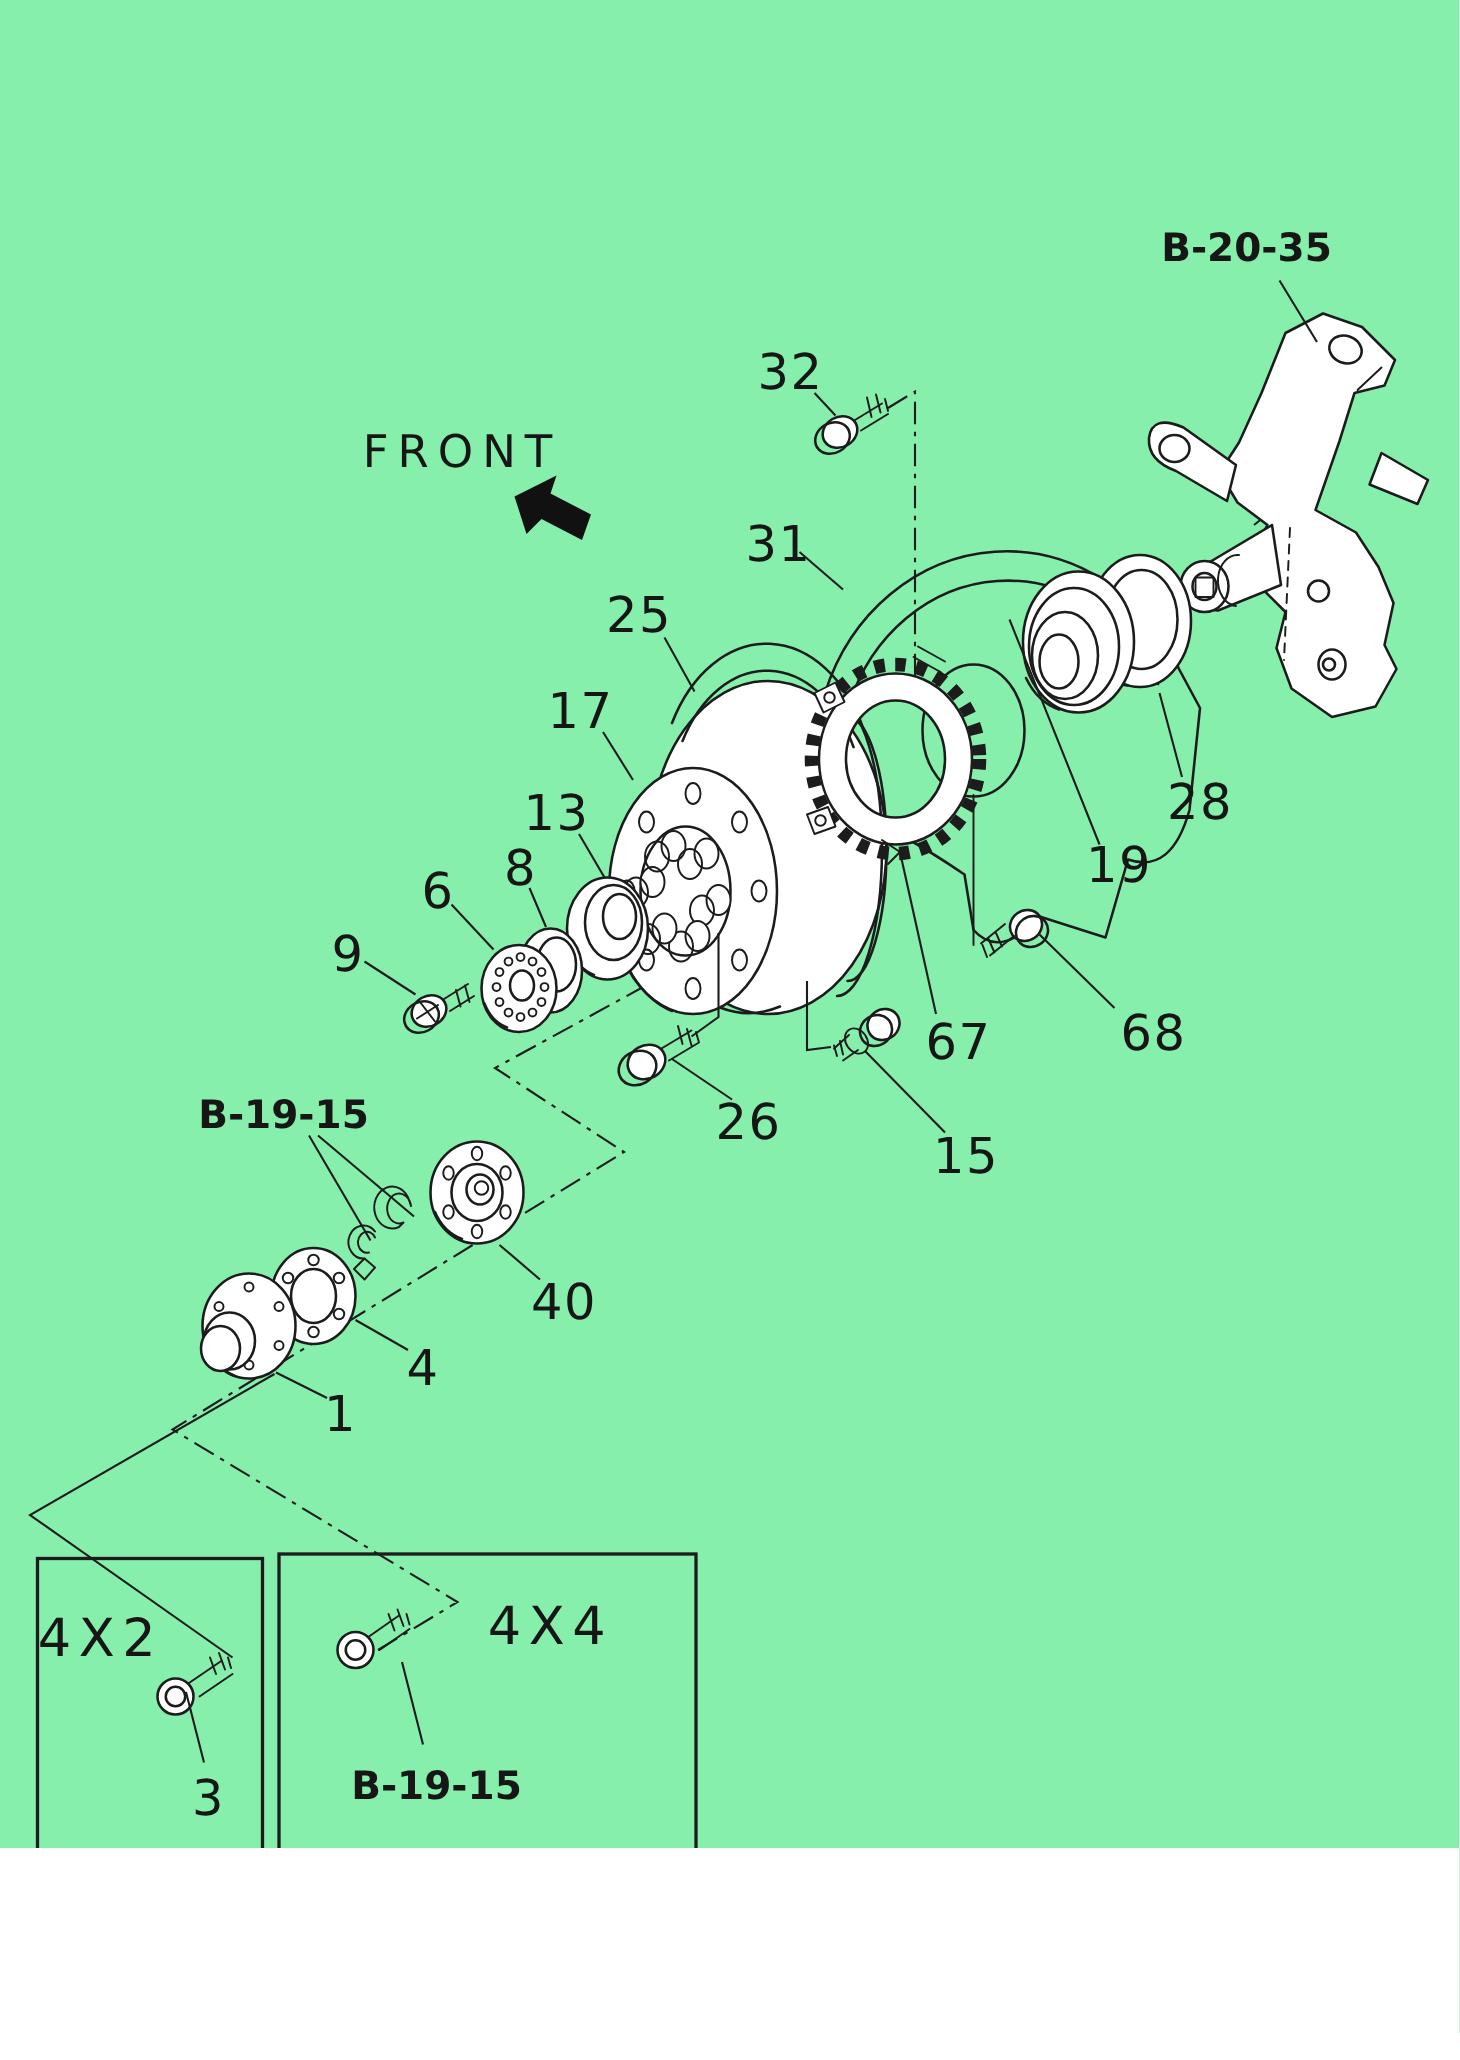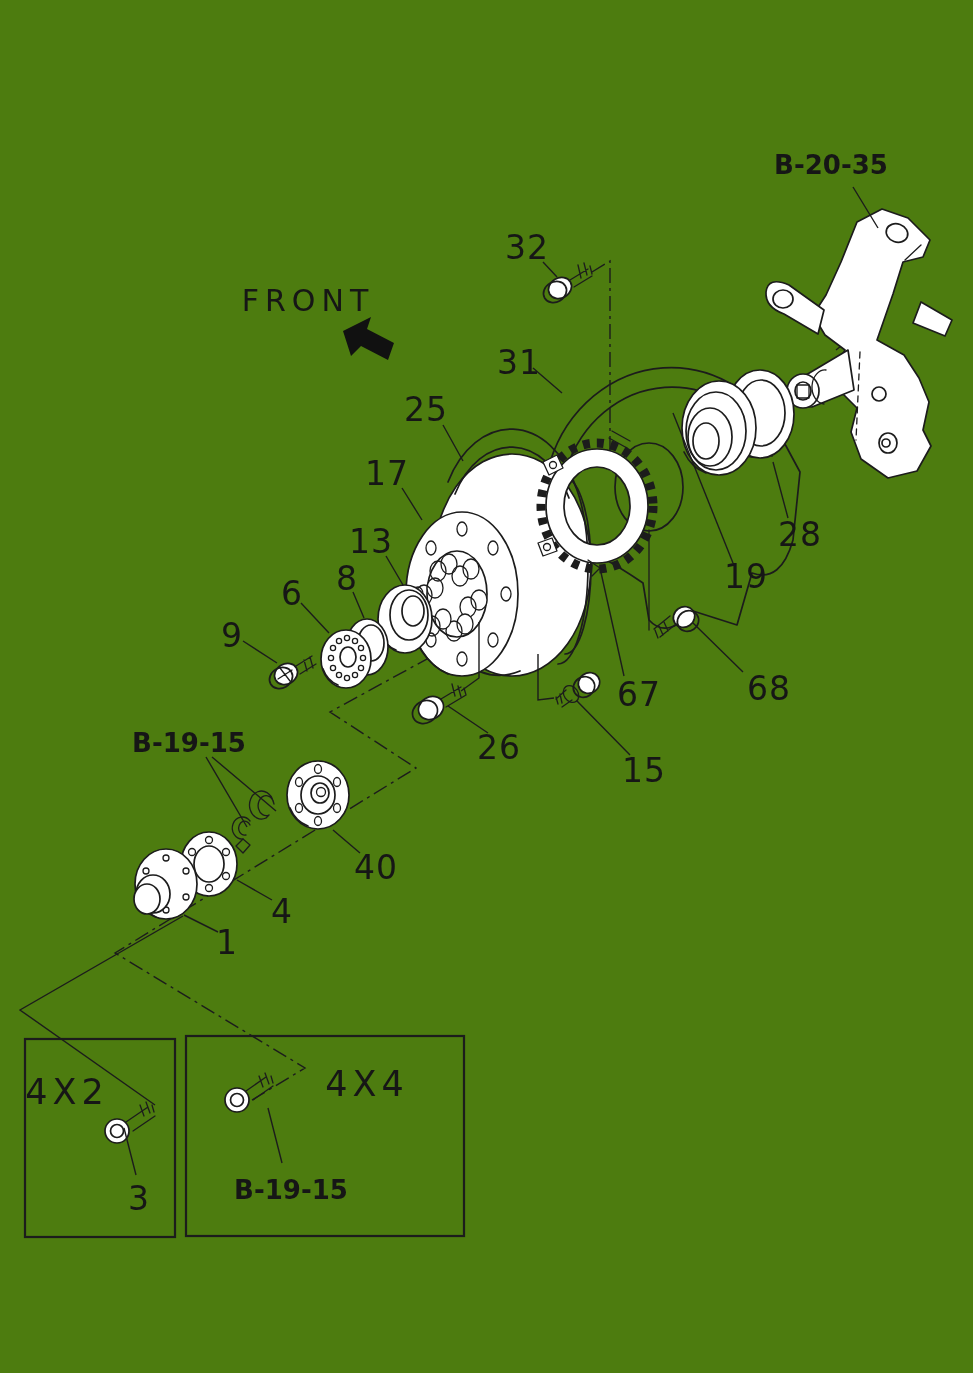--- a/index.html
+++ b/index.html
@@ -1,16 +1,16 @@
 <!DOCTYPE html>
 <html><head>
 <meta charset="utf-8">
 <style>
   html,body{margin:0;padding:0;background:#ffffff;}
-  .page{position:relative;width:973px;height:1373px;background:#4d7c0f;overflow:hidden;}
+  .page{position:relative;width:973px;height:1232px;background:#86efac;overflow:hidden;}
   svg{display:block;}
   svg text{fill:#161616;font-family:"DejaVu Sans",sans-serif;}
   .num{font-size:33px;letter-spacing:1px;}
   .ref{font-size:26px;font-weight:bold;letter-spacing:0px;}
   .front{font-size:30px;letter-spacing:6px;}
   .variant{font-size:35px;letter-spacing:5px;}
   .draw{stroke:#1c1c1c;stroke-width:1.7;fill:none;stroke-linecap:round;stroke-linejoin:round;}
   .thin{stroke-width:1.3;}
   .wf{fill:#ffffff;}
   .cl{stroke:#1c1c1c;stroke-width:1.4;fill:none;stroke-dasharray:15 5 3 5;}

